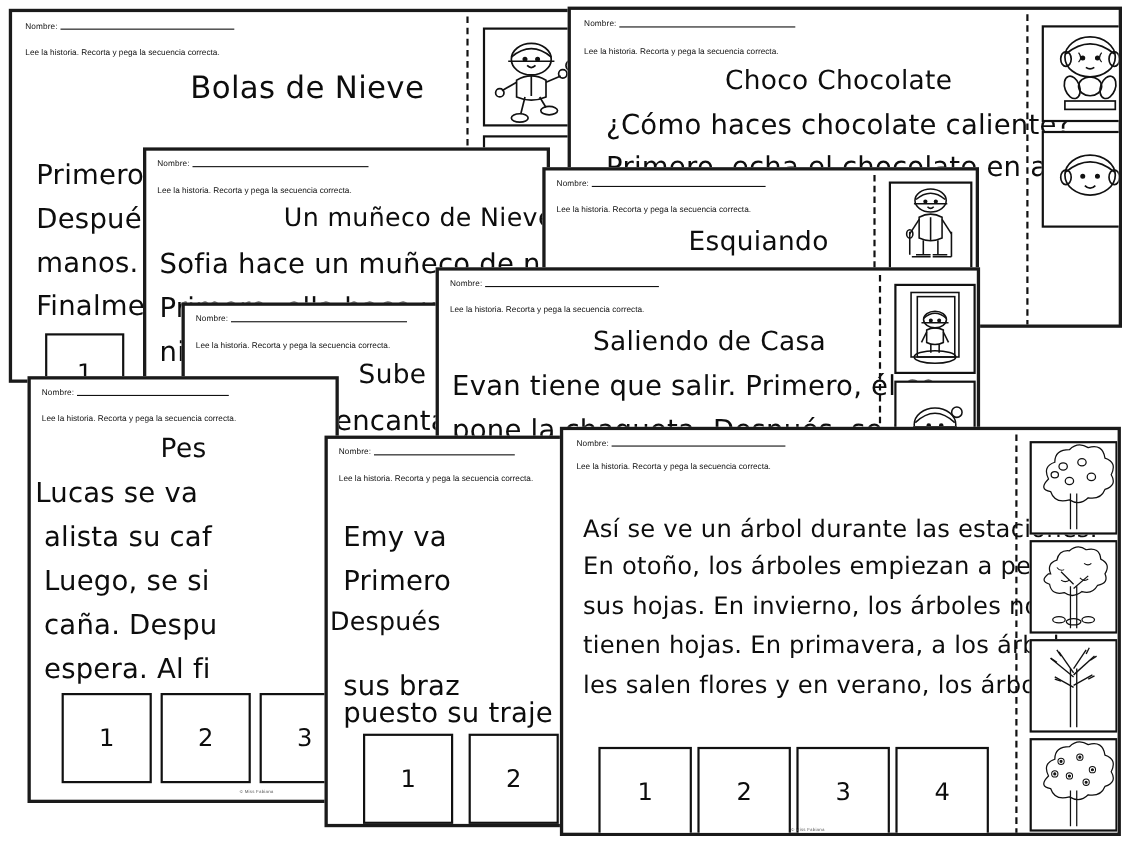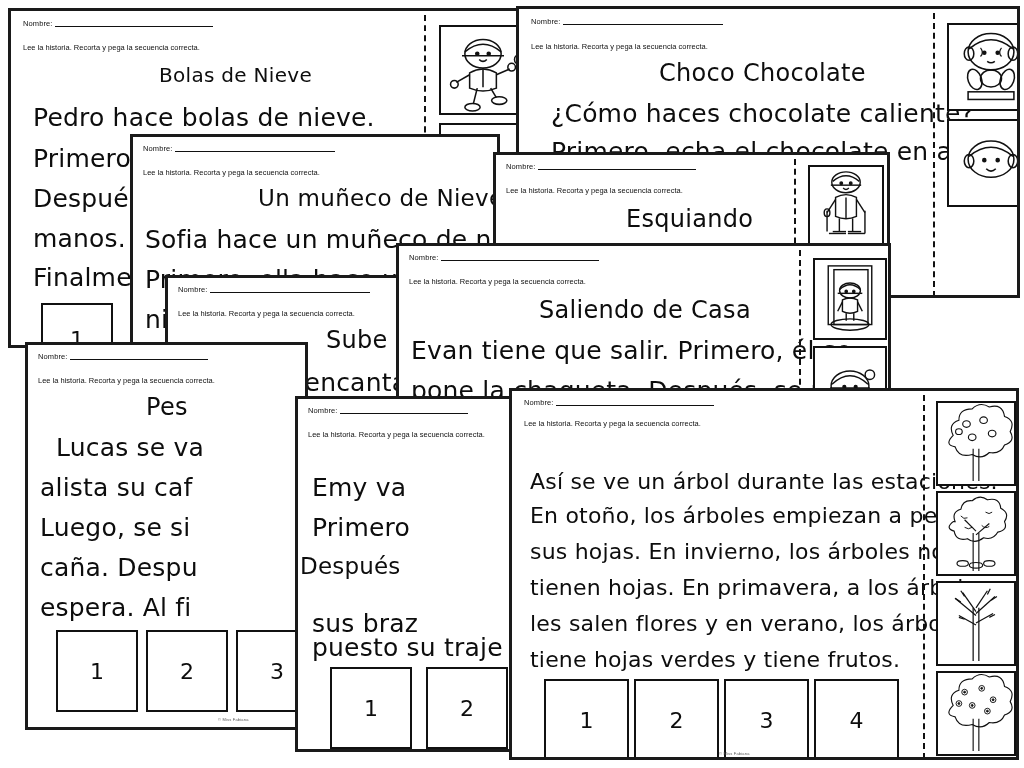--- a/index.html
+++ b/index.html
@@ -106,23 +106,22 @@
 <div class="stage">
 
   <div class="sheet" style="left:8px;top:8px;width:524px;height:340px;z-index:1;">
     <div class="sheet-inner">
       <div class="name-row" style="left:12px;top:8px;">
         <span class="name-label">Nombre:</span>
         <span class="name-line" style="width:158px;"></span>
       </div>
       <div class="instructions" style="left:12px;top:32px;">Lee la historia. Recorta y pega la secuencia correcta.</div>
 
-      <div class="title" style="left:148px;top:52px;font-size:20px;">Bolas de Nieve</div>
-
-      <div class="body-line" style="left:22px;top:92px;font-size:25px;">Pedro hace bolas de nieve.</div>
+      <div class="title" style="left:162px;top:52px;font-size:28px;">Bolas de Nieve</div>
+
       <div class="body-line" style="left:22px;top:133px;font-size:25px;">Primero, e</div>
       <div class="body-line" style="left:22px;top:173px;font-size:25px;">Después,</div>
       <div class="body-line" style="left:22px;top:213px;font-size:25px;">manos. Lu</div>
       <div class="body-line" style="left:22px;top:252px;font-size:25px;">Finalment</div>
 
       <div class="cutbox" style="left:30px;top:292px;width:72px;height:72px;font-size:22px;">1</div>
 
       <div class="cutline" style="left:413px;top:4px;height:330px;"></div>
 
       <div class="pic" style="left:428px;top:14px;width:88px;height:90px;">
@@ -364,21 +363,21 @@
   <div class="sheet" style="left:25px;top:342px;width:283px;height:388px;z-index:7;">
     <div class="sheet-inner">
       <div class="name-row" style="left:10px;top:7px;">
         <span class="name-label">Nombre:</span>
         <span class="name-line" style="width:138px;"></span>
       </div>
       <div class="instructions" style="left:10px;top:31px;">Lee la historia. Recorta y pega la secuencia correcta.</div>
 
       <div class="title" style="left:118px;top:48px;font-size:24px;">Pes</div>
 
-      <div class="body-line" style="left:28px;top:88px;font-size:25px;">Lucas se va</div>
+      <div class="body-line" style="left:4px;top:88px;font-size:25px;">Lucas se va</div>
       <div class="body-line" style="left:12px;top:128px;font-size:25px;">alista su caf</div>
       <div class="body-line" style="left:12px;top:208px;font-size:25px;">caña. Despu</div>
       <div class="body-line" style="left:12px;top:168px;font-size:25px;">Luego, se si</div>
       <div class="body-line" style="left:12px;top:248px;font-size:25px;">espera. Al fi</div>
 
       <div class="cutbox" style="left:28px;top:285px;width:82px;height:82px;font-size:22px;">1</div>
       <div class="cutbox" style="left:118px;top:285px;width:82px;height:82px;font-size:22px;">2</div>
       <div class="cutbox" style="left:208px;top:285px;width:82px;height:82px;font-size:22px;">3</div>
 
       <div class="copyright" style="left:190px;top:372px;">© Miss Fabiana</div>
@@ -414,21 +413,20 @@
         <span class="name-line" style="width:158px;"></span>
       </div>
       <div class="instructions" style="left:12px;top:28px;">Lee la historia. Recorta y pega la secuencia correcta.</div>
 
 
       <div class="body-line" style="left:18px;top:78px;font-size:22px;">Así se ve un árbol durante las estaciones.</div>
       <div class="body-line" style="left:18px;top:112px;font-size:22px;">En otoño, los árboles empiezan a perder</div>
       <div class="body-line" style="left:18px;top:148px;font-size:22px;">sus hojas. En invierno, los árboles no</div>
       <div class="body-line" style="left:18px;top:184px;font-size:22px;">tienen hojas. En primavera, a los árboles</div>
       <div class="body-line" style="left:18px;top:220px;font-size:22px;">les salen flores y en verano, los árboles</div>
-      <div class="body-line" style="left:18px;top:256px;font-size:22px;">tiene hojas verdes y tiene frutos.</div>
 
       <div class="cutbox" style="left:32px;top:288px;width:85px;height:82px;font-size:22px;">1</div>
       <div class="cutbox" style="left:122px;top:288px;width:85px;height:82px;font-size:22px;">2</div>
       <div class="cutbox" style="left:212px;top:288px;width:85px;height:82px;font-size:22px;">3</div>
       <div class="cutbox" style="left:302px;top:288px;width:85px;height:82px;font-size:22px;">4</div>
 
       <div class="copyright" style="left:207px;top:360px;">© Miss Fabiana</div>
 
       <div class="cutline" style="left:411px;top:4px;height:364px;"></div>
 

